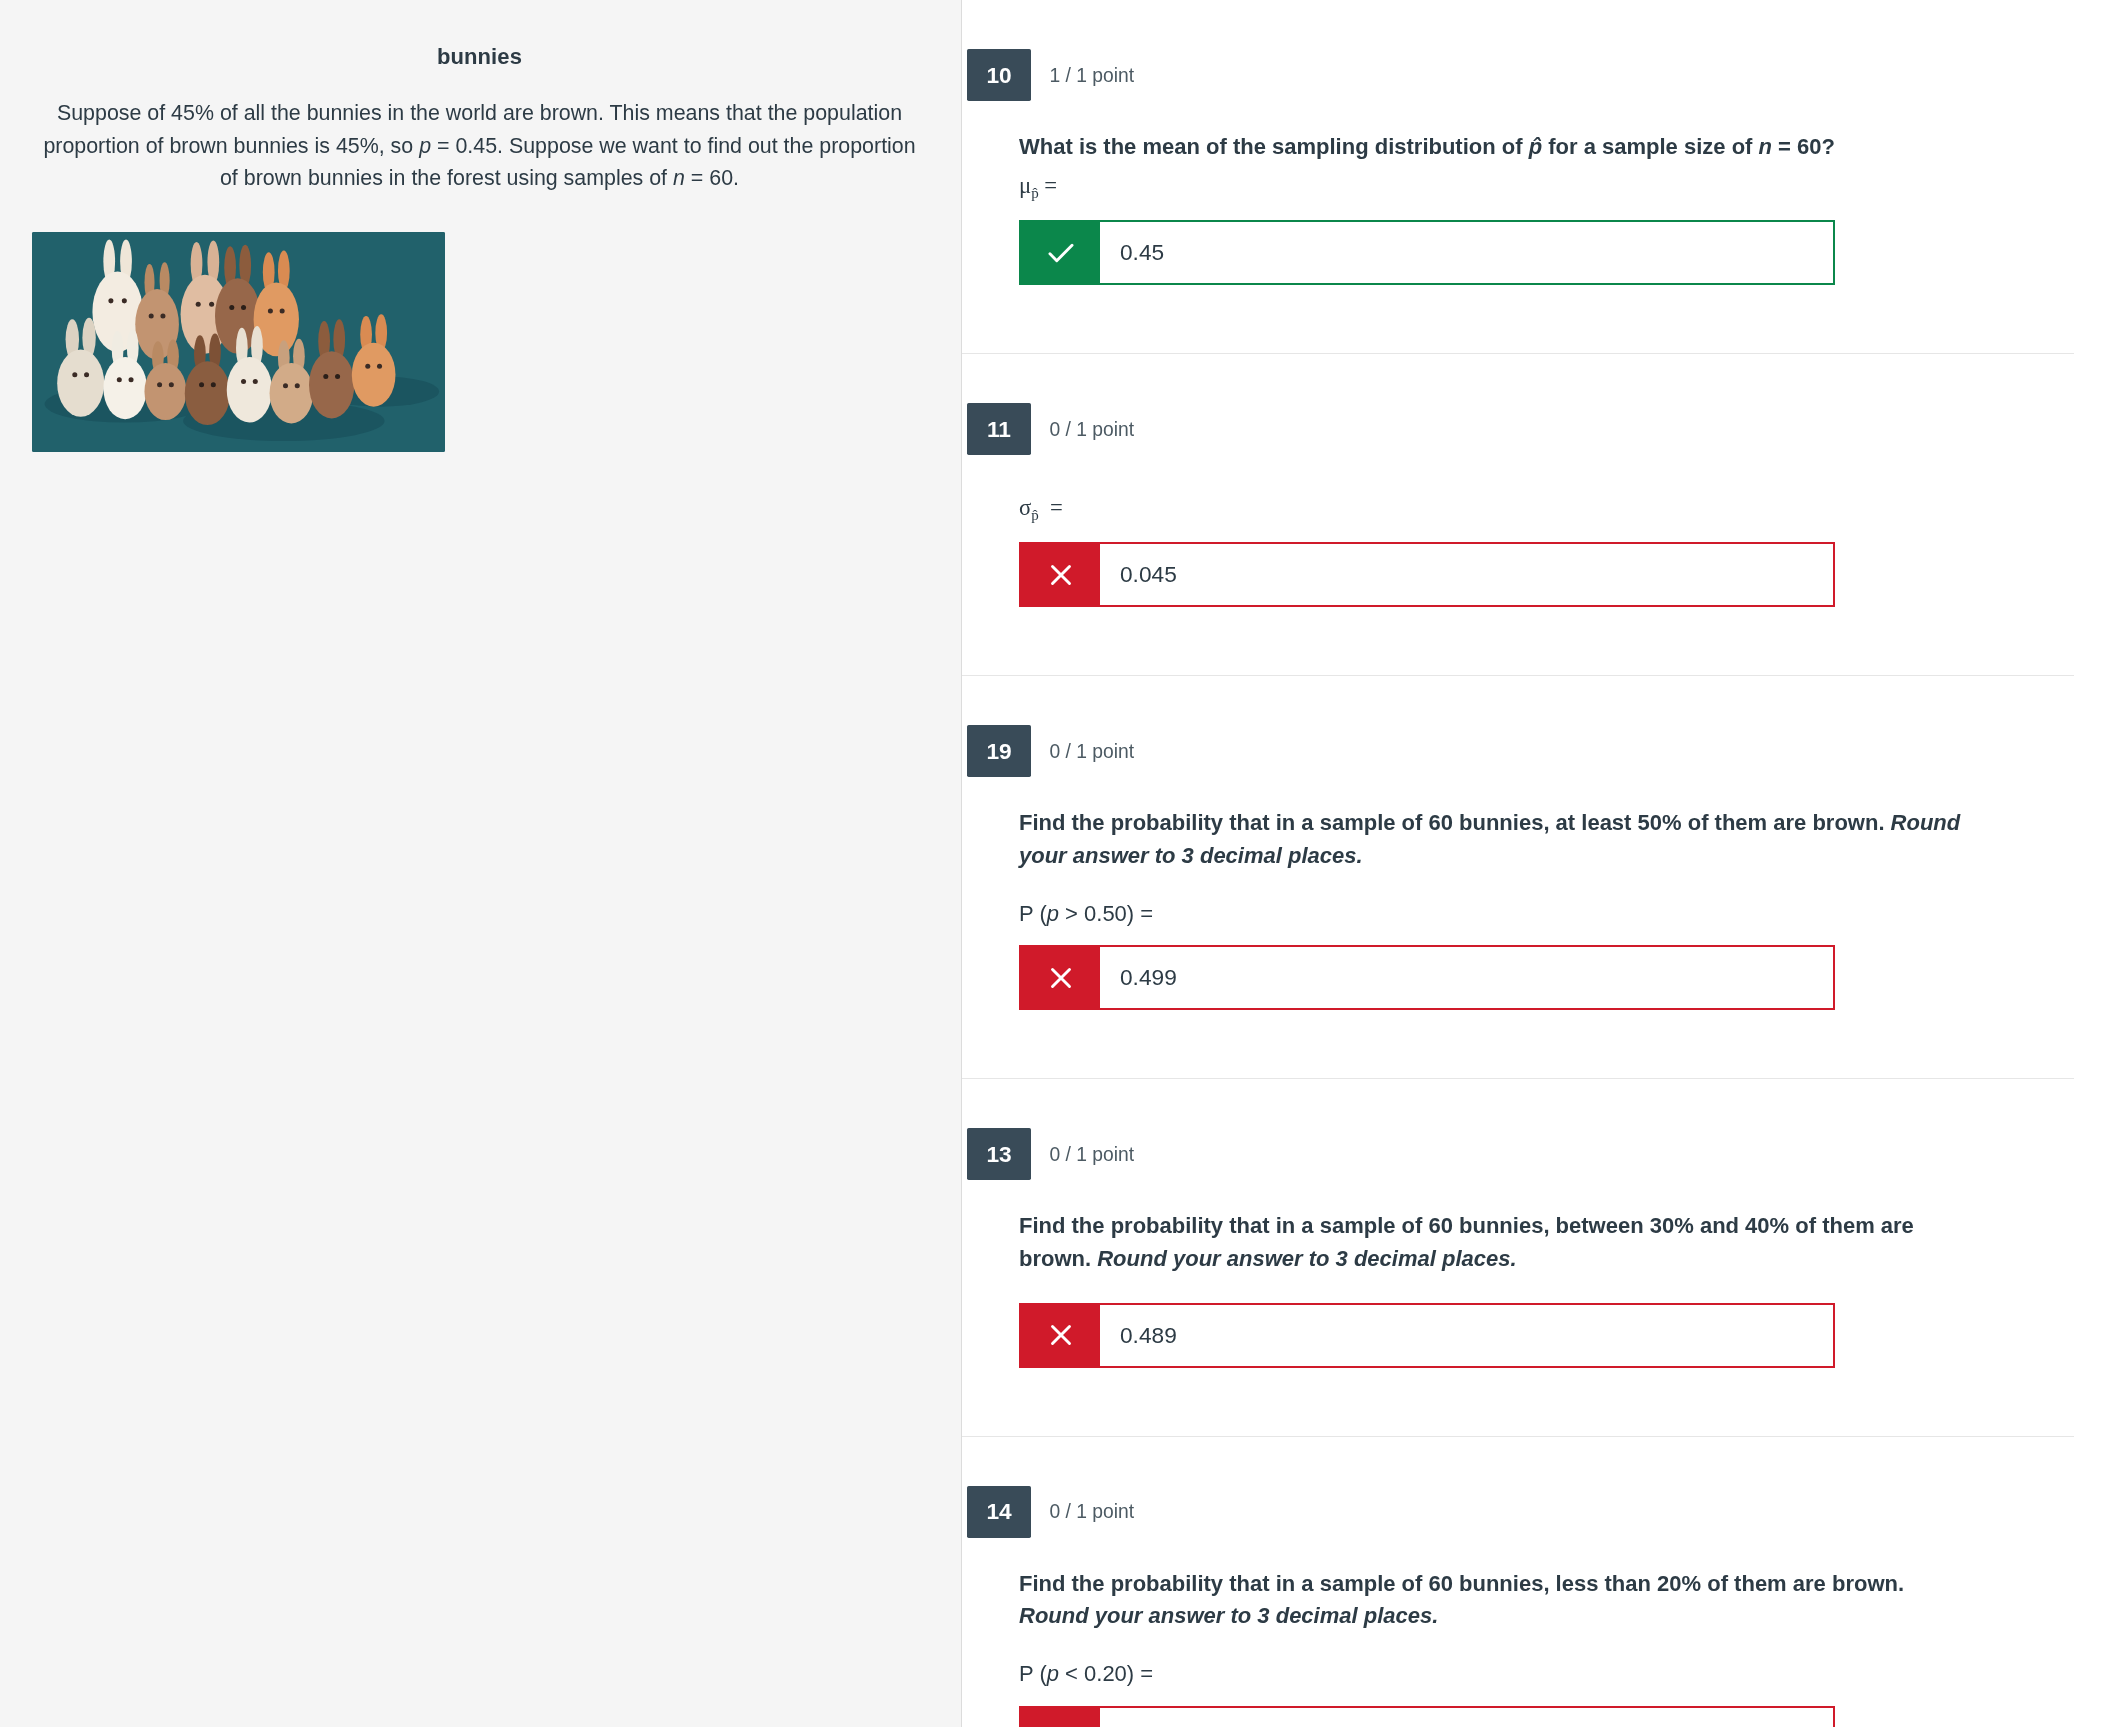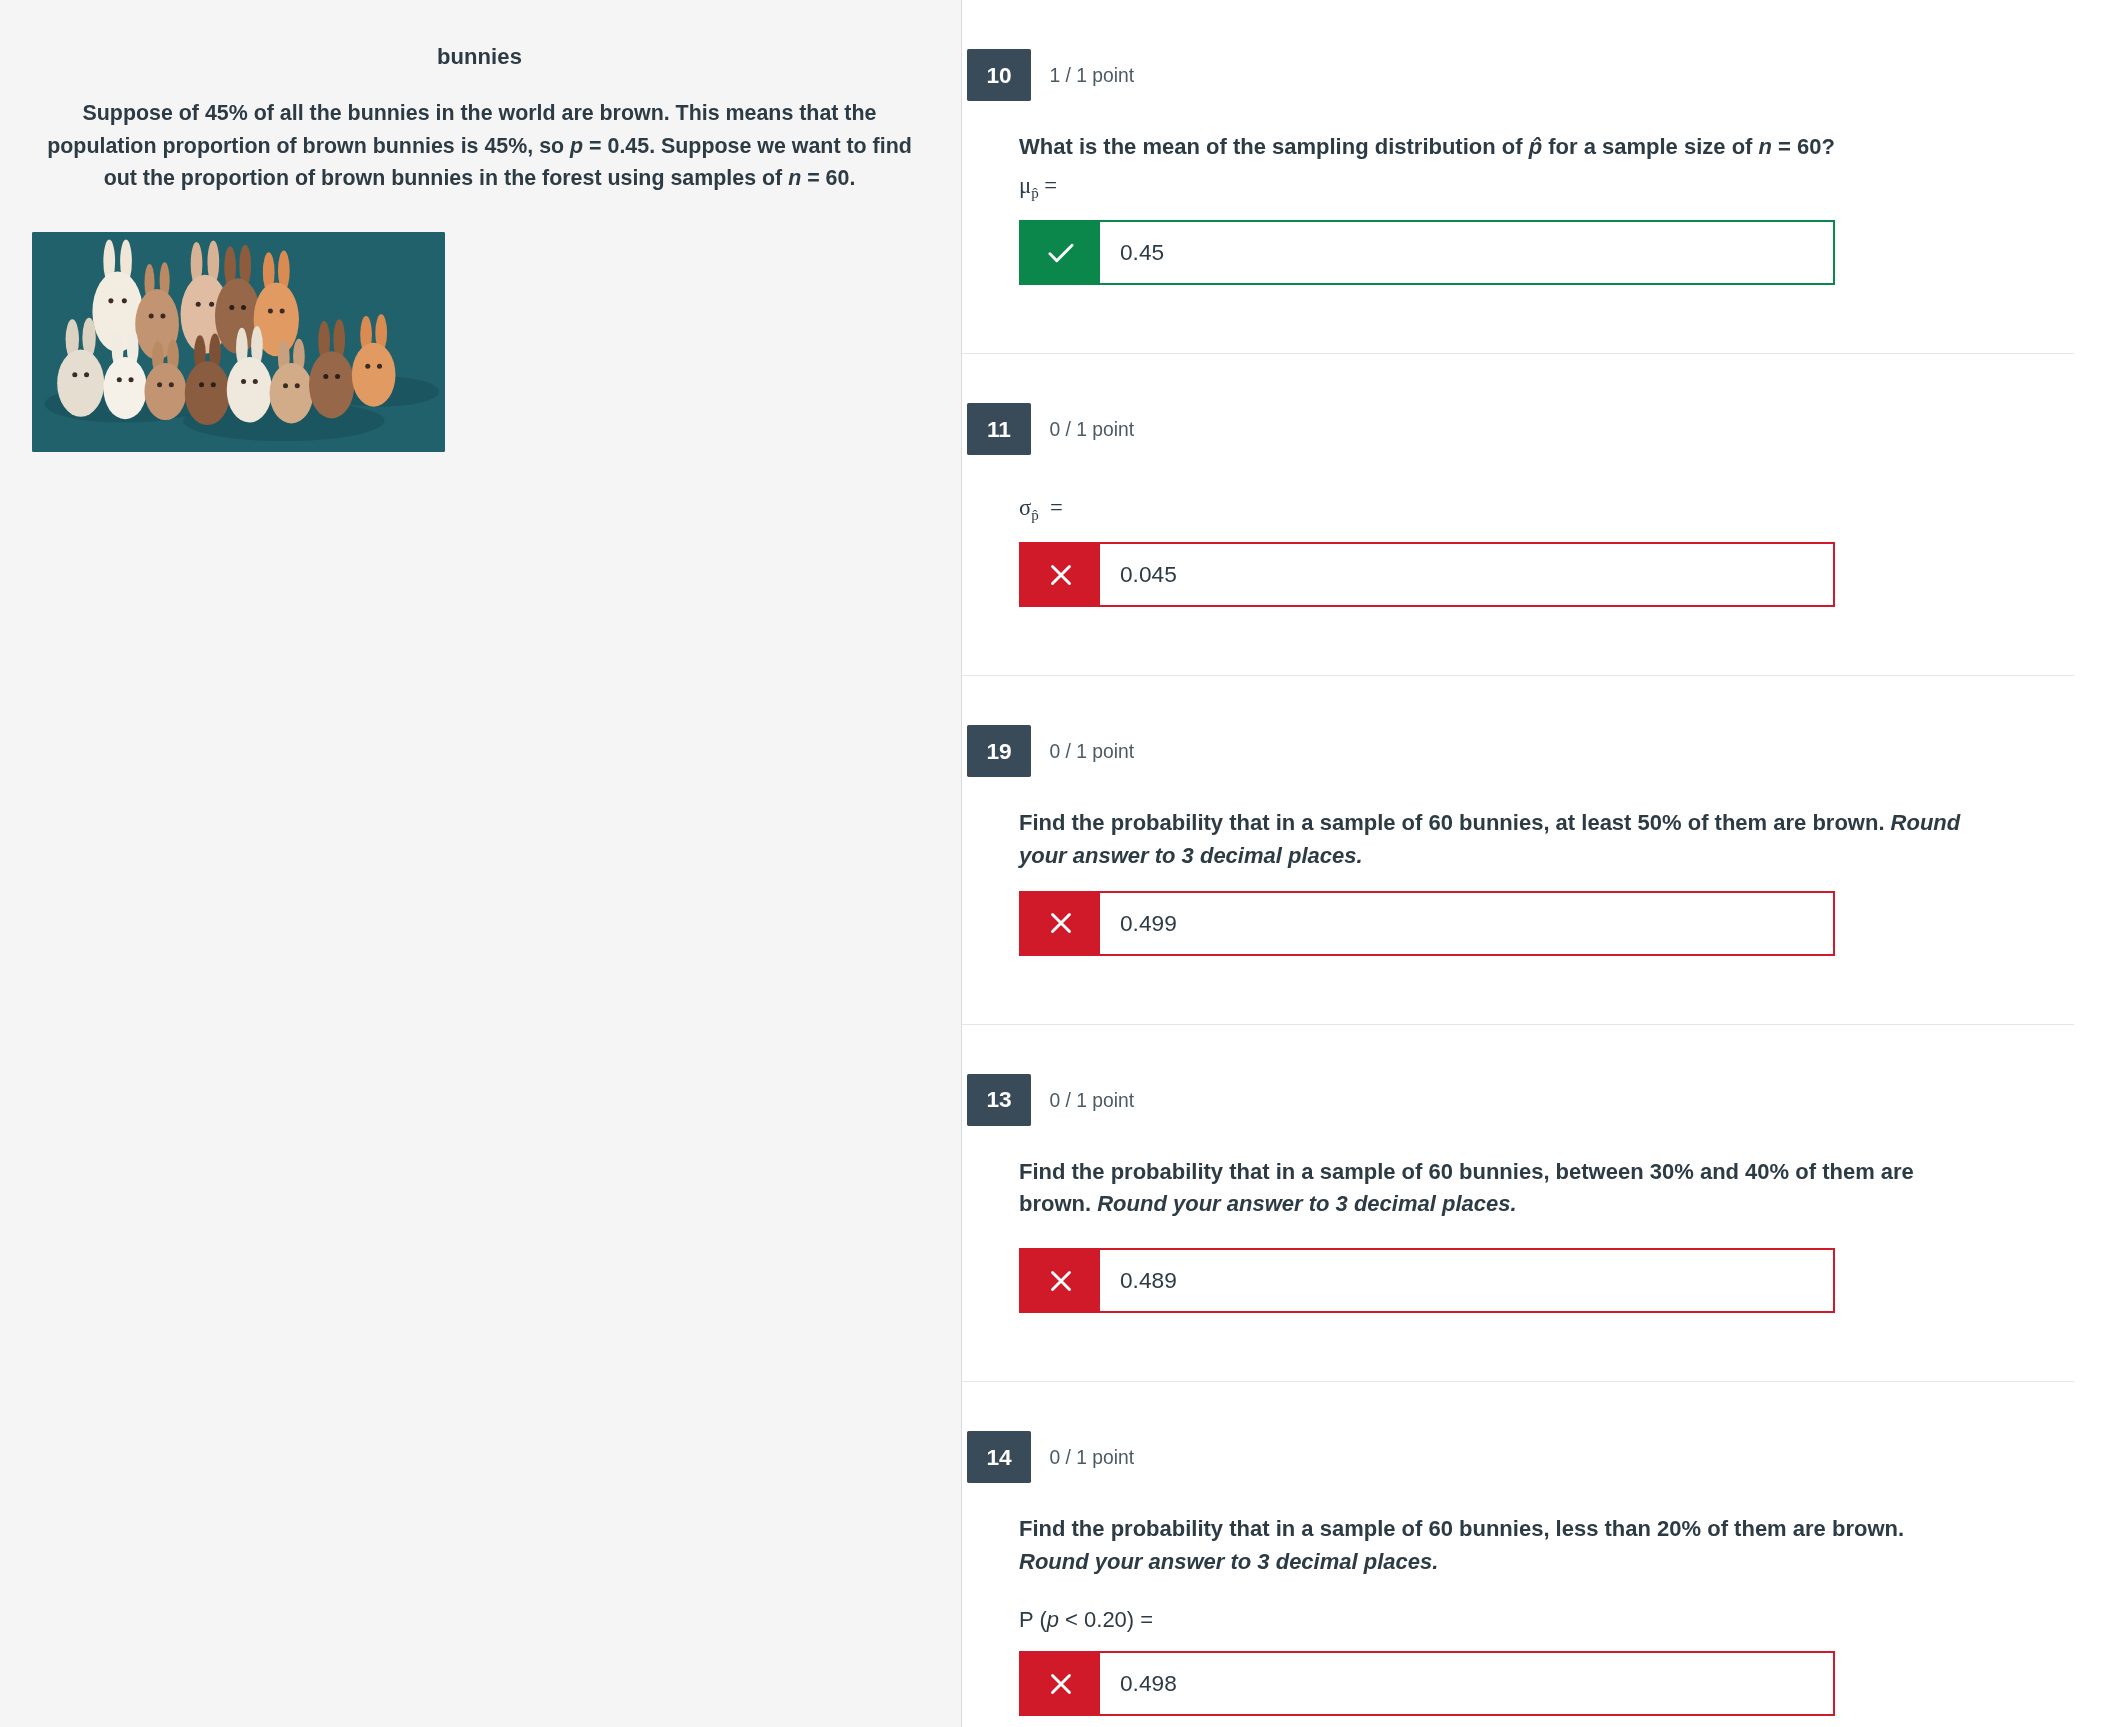--- a/index.html
+++ b/index.html
@@ -34,21 +34,20 @@
     color: #2d3b45;
     margin: 0 0 27px 0;
     letter-spacing: 0.1px;
   }
   .left-body {
     font-size: 21.4px;
     line-height: 1.52;
     color: #2d3b45;
     max-width: 931px;
     margin: 0;
-    font-weight: bold;
   }
   .left-body i { font-style: italic; }
 
   .bunny-figure {
     margin-top: 37px;
     width: 413px;
     height: 220px;
     background: #21616b;
     border-radius: 1.7px;
     position: relative;
@@ -319,20 +318,23 @@
       <div class="question">
         <div class="q-head">
           <div class="q-num">19</div>
           <div class="q-points">0 / 1 point</div>
         </div>
         <div class="q-body">
           <div class="q-prompt">
             Find the probability that in a sample of 60 bunnies, at least 50% of them are
             brown. <span class="norm-italic">Round your answer to 3 decimal places.</span>
           </div>
+          <div class="expr-line">
+            P (<i>p</i> &gt; 0.50) =
+          </div>
           <div class="answer-row incorrect">
             <div class="mark incorrect">
               <svg width="34" height="34" viewBox="0 0 40 40">
                   <path d="M10 10 L30 30 M30 10 L10 30" fill="none" stroke="#ffffff" stroke-width="3.4" stroke-linecap="round"></path>
                 </svg>
             </div>
             <div class="answer-value">0.499</div>
           </div>
         </div>
       </div>

